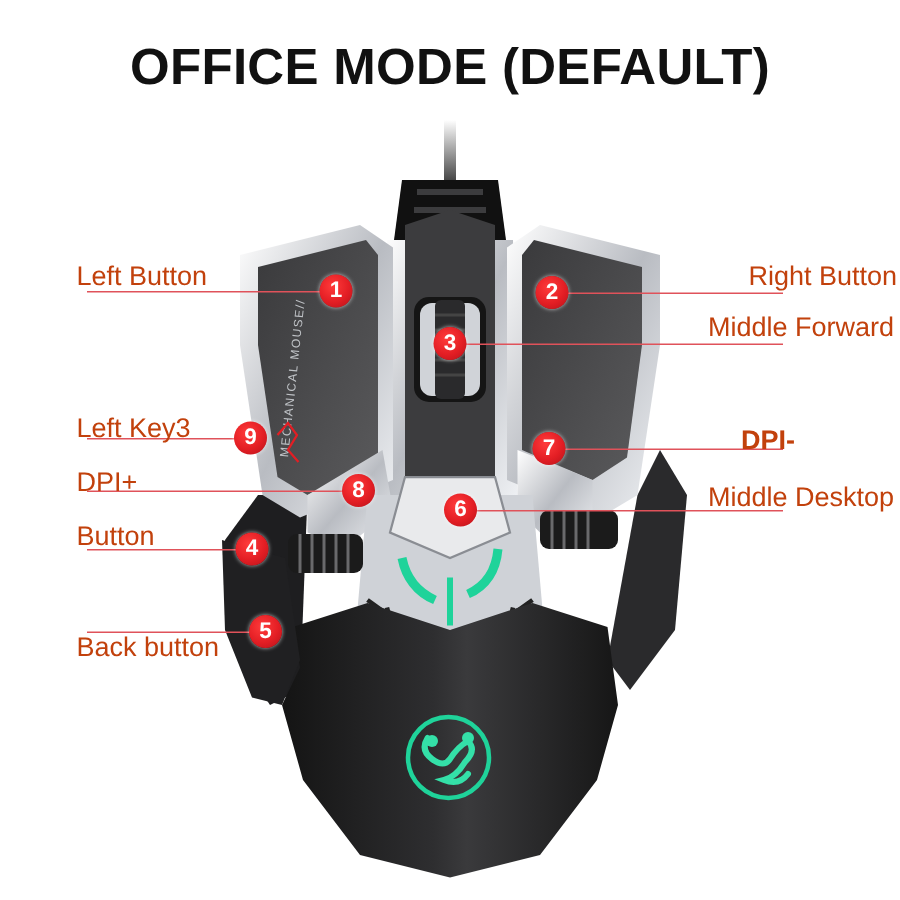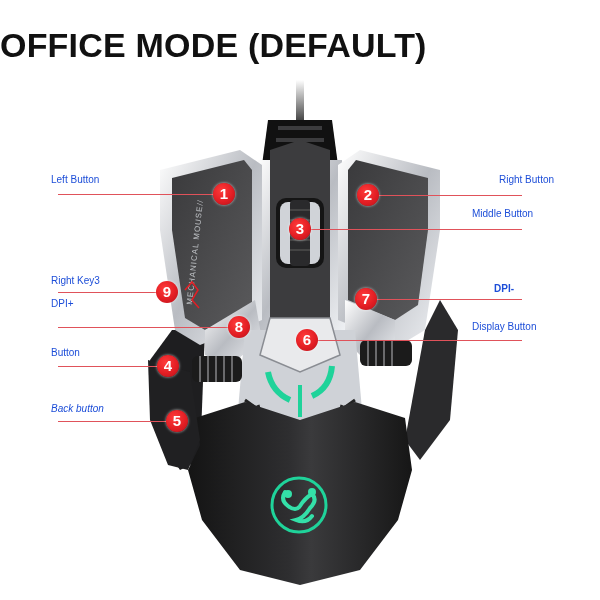--- a/index.html
+++ b/index.html
@@ -1,23 +1,23 @@
 <!DOCTYPE html>
 <html><head>
 <meta charset="utf-8">
 <style>
   html, body { margin: 0; padding: 0; background: #ffffff; }
   body { width: 600px; height: 600px; position: relative; overflow: hidden;
          font-family: "Liberation Sans", sans-serif; }
-  .title { position: absolute; left: 0; top: 26px; width: 600px; text-align: left;
+  .title { position: absolute; left: 0; top: 26px; width: 600px; text-align: center;
            font-family: "Liberation Sans", sans-serif; font-weight: 700; font-size: 34px;
            color: #111111; letter-spacing: 0.2px; }
   #mouse-art { position: absolute; left: 0; top: 0; }
-  .label { position: absolute; font-family: "Liberation Sans", sans-serif; font-size: 10px;
-           color: #1d4ed8; white-space: nowrap; }
+  .label { position: absolute; font-family: "Liberation Sans", sans-serif; font-size: 18px;
+           color: #c2410c; white-space: nowrap; }
   .line { position: absolute; height: 1.2px; background: #e0525a; }
   .badge { position: absolute; width: 22px; height: 22px; border-radius: 50%;
            background: radial-gradient(circle at 40% 35%, #ff3b3b 0%, #e31e24 55%, #b5121a 100%);
            color: #ffffff; font-family: "Liberation Sans", sans-serif; font-weight: 700;
            font-size: 15px; line-height: 22px; text-align: center;
            box-shadow: 0 0 3px rgba(255,255,255,0.7); }
 </style>
 </head>
 <body>
 
@@ -104,29 +104,29 @@
 <div class="line" style="left:368px; top:195px; width:154px;"></div>
 <div class="line" style="left:300px; top:229px; width:222px;"></div>
 <div class="line" style="left:58px; top:292px; width:110px;"></div>
 <div class="line" style="left:366px; top:299px; width:156px;"></div>
 <div class="line" style="left:58px; top:327px; width:180px;"></div>
 <div class="line" style="left:307px; top:340px; width:215px;"></div>
 <div class="line" style="left:58px; top:366px; width:110px;"></div>
 <div class="line" style="left:58px; top:421px; width:118px;"></div>
 
 <div class="label" style="left:51px; top:174px;">Left Button</div>
-<div class="label" style="left:51px; top:275px;">Right Key3</div>
-<div class="label" style="left:51px; top:298px;">DPI+</div>
+<div class="label" style="left:51px; top:275px;">Left Key3</div>
+<div class="label" style="left:51px; top:311px;">DPI+</div>
 <div class="label" style="left:51px; top:347px;">Button</div>
-<div class="label" style="left:51px; top:403px;font-style:italic;">Back button</div>
+<div class="label" style="left:51px; top:421px;">Back button</div>
 
 <div class="label" style="left:499px; top:174px;">Right Button</div>
-<div class="label" style="left:472px; top:208px;">Middle Button</div>
+<div class="label" style="left:472px; top:208px;">Middle Forward</div>
 <div class="label" style="left:494px; top:283px;font-weight:bold;">DPI-</div>
-<div class="label" style="left:472px; top:321px;">Display Button</div>
+<div class="label" style="left:472px; top:321px;">Middle Desktop</div>
 
 <div class="badge" style="left:213px; top:183px;">1</div>
 <div class="badge" style="left:357px; top:184px;">2</div>
 <div class="badge" style="left:289px; top:218px;">3</div>
 <div class="badge" style="left:156px; top:281px;">9</div>
 <div class="badge" style="left:355px; top:288px;">7</div>
 <div class="badge" style="left:228px; top:316px;">8</div>
 <div class="badge" style="left:296px; top:329px;">6</div>
 <div class="badge" style="left:157px; top:355px;">4</div>
 <div class="badge" style="left:166px; top:410px;">5</div>

